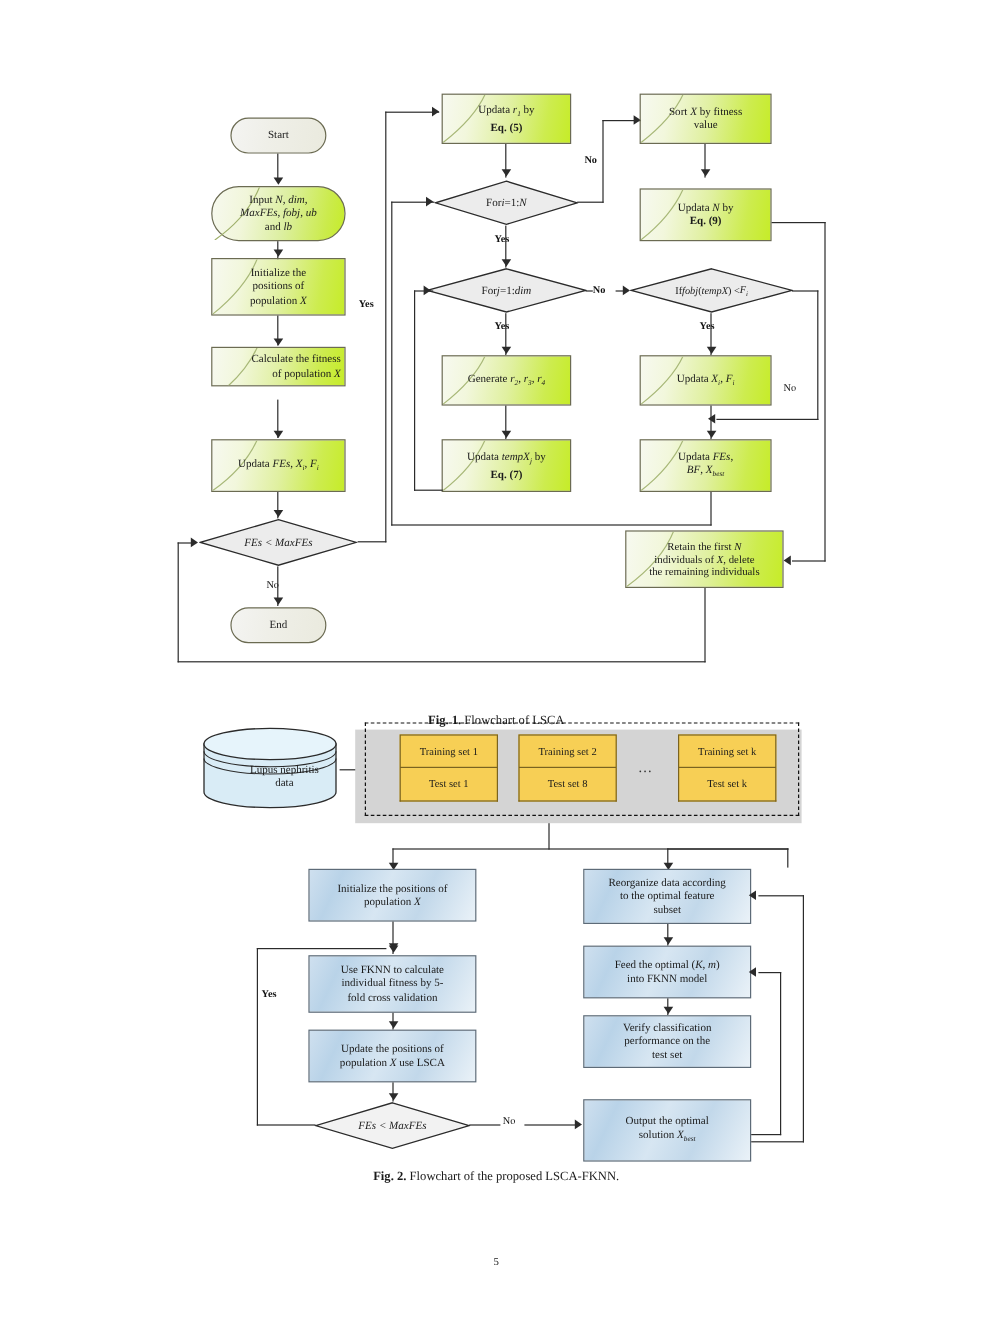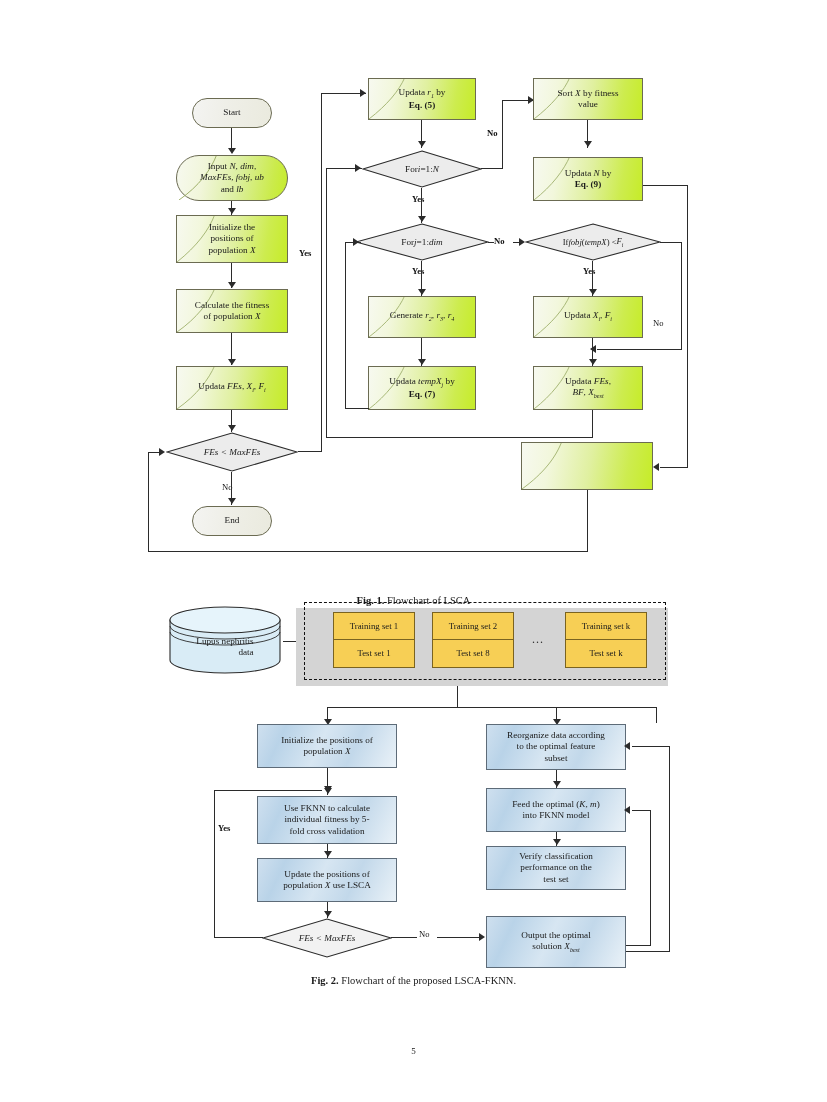--- a/index.html
+++ b/index.html
@@ -44,22 +44,22 @@
     background:linear-gradient(115deg,#cfe0ef 0%,#b9d3e8 18%,#d7e6f2 45%,#c2d8ea 68%,#eaf2f8 100%);}
   .y-box{border:1.1px solid #7a6320;background:#f7cf55;}
 
   
   .dashbox{position:absolute;box-sizing:border-box;border:1.6px dashed #111;background:transparent;}
   .dashshadow{position:absolute;background:#d4d4d4;}
 
   
   .cyl{position:absolute;}
   .cyl svg{position:absolute;left:0;top:0;}
-  .cyl .cl{position:absolute;left:0;top:0;width:100%;height:100%;display:flex;align-items:center;
-           justify-content:center;text-align:right;font-size:9.2px;line-height:1.25;padding-top:14px;box-sizing:border-box;}
+  .cyl .cl{position:absolute;left:12px;top:0;width:100%;height:100%;display:flex;align-items:center;
+           justify-content:center;text-align:center;font-size:9.2px;line-height:1.25;padding-top:14px;box-sizing:border-box;}
 
   
   .ln{position:absolute;background:#2b2b2b;}
   .lnv{width:1.3px;}
   .lnh{height:1.3px;}
   .arw{position:absolute;width:0;height:0;}
   .arw-d{border-left:4px solid transparent;border-right:4px solid transparent;border-top:6.5px solid #2b2b2b;}
   .arw-r{border-top:4px solid transparent;border-bottom:4px solid transparent;border-left:6.5px solid #2b2b2b;}
   .arw-l{border-top:4px solid transparent;border-bottom:4px solid transparent;border-right:6.5px solid #2b2b2b;}
 
@@ -103,21 +103,21 @@
           <svg width="112" height="48">
             <path d="M0 46 C 20 30, 32 14, 38 -2" stroke="#a8b878" stroke-width="1" fill="none"></path>
           </svg>
         </span>
       <span class="t" style="position:relative">Initialize the<br>positions of<br>population <i class="v">X</i></span>
     </div>
 
     <div class="ln lnv" style="left:231px;top:263px;height:25px;"></div>
     <div class="arw arw-d" style="left:228px;top:282px;"></div>
 
-    <div class="node g-proc" style="left:176px;top:289px;width:112px;height:44px;">
+    <div class="node g-proc" style="left:176px;top:289px;width:112px;height:33px;text-align:right;">
       <span class="swoosh">
           <svg width="112" height="44">
             <path d="M0 42 C 20 28, 32 12, 38 -2" stroke="#a8b878" stroke-width="1" fill="none"></path>
           </svg>
         </span>
       <span class="t" style="position:relative">Calculate the fitness<br>of  population <i class="v">X</i></span>
     </div>
 
     <div class="ln lnv" style="left:231px;top:333px;height:32px;"></div>
     <div class="arw arw-d" style="left:228px;top:359px;"></div>
@@ -295,20 +295,21 @@
     <div class="ln lnv" style="left:326px;top:168px;height:270px;"></div>
     <div class="ln lnh" style="left:326px;top:168px;width:36px;"></div>
     <div class="arw arw-r" style="left:355px;top:164px;"></div>
 
     <div class="node g-proc" style="left:521px;top:442px;width:132px;height:48px;">
       <span class="swoosh">
           <svg width="132" height="48">
             <path d="M0 46 C 22 30, 34 14, 40 -2" stroke="#a8b878" stroke-width="1" fill="none"></path>
           </svg>
         </span>
+      <span class="t" style="position:relative;font-size:9px">Retain the first <i class="v">N</i><br>individuals of <i class="v">X</i>, delete<br>the remaining individuals</span>
     </div>
 
     <div class="ln lnv" style="left:587px;top:490px;height:62px;"></div>
     <div class="ln lnh" style="left:148px;top:551px;width:440px;"></div>
     <div class="ln lnv" style="left:148px;top:452px;height:100px;"></div>
     <div class="ln lnh" style="left:148px;top:452px;width:13px;"></div>
     <div class="arw arw-r" style="left:159px;top:448px;"></div>
 
     <div class="caption" style="top:595px;">
       <b>Fig. 1.</b>

